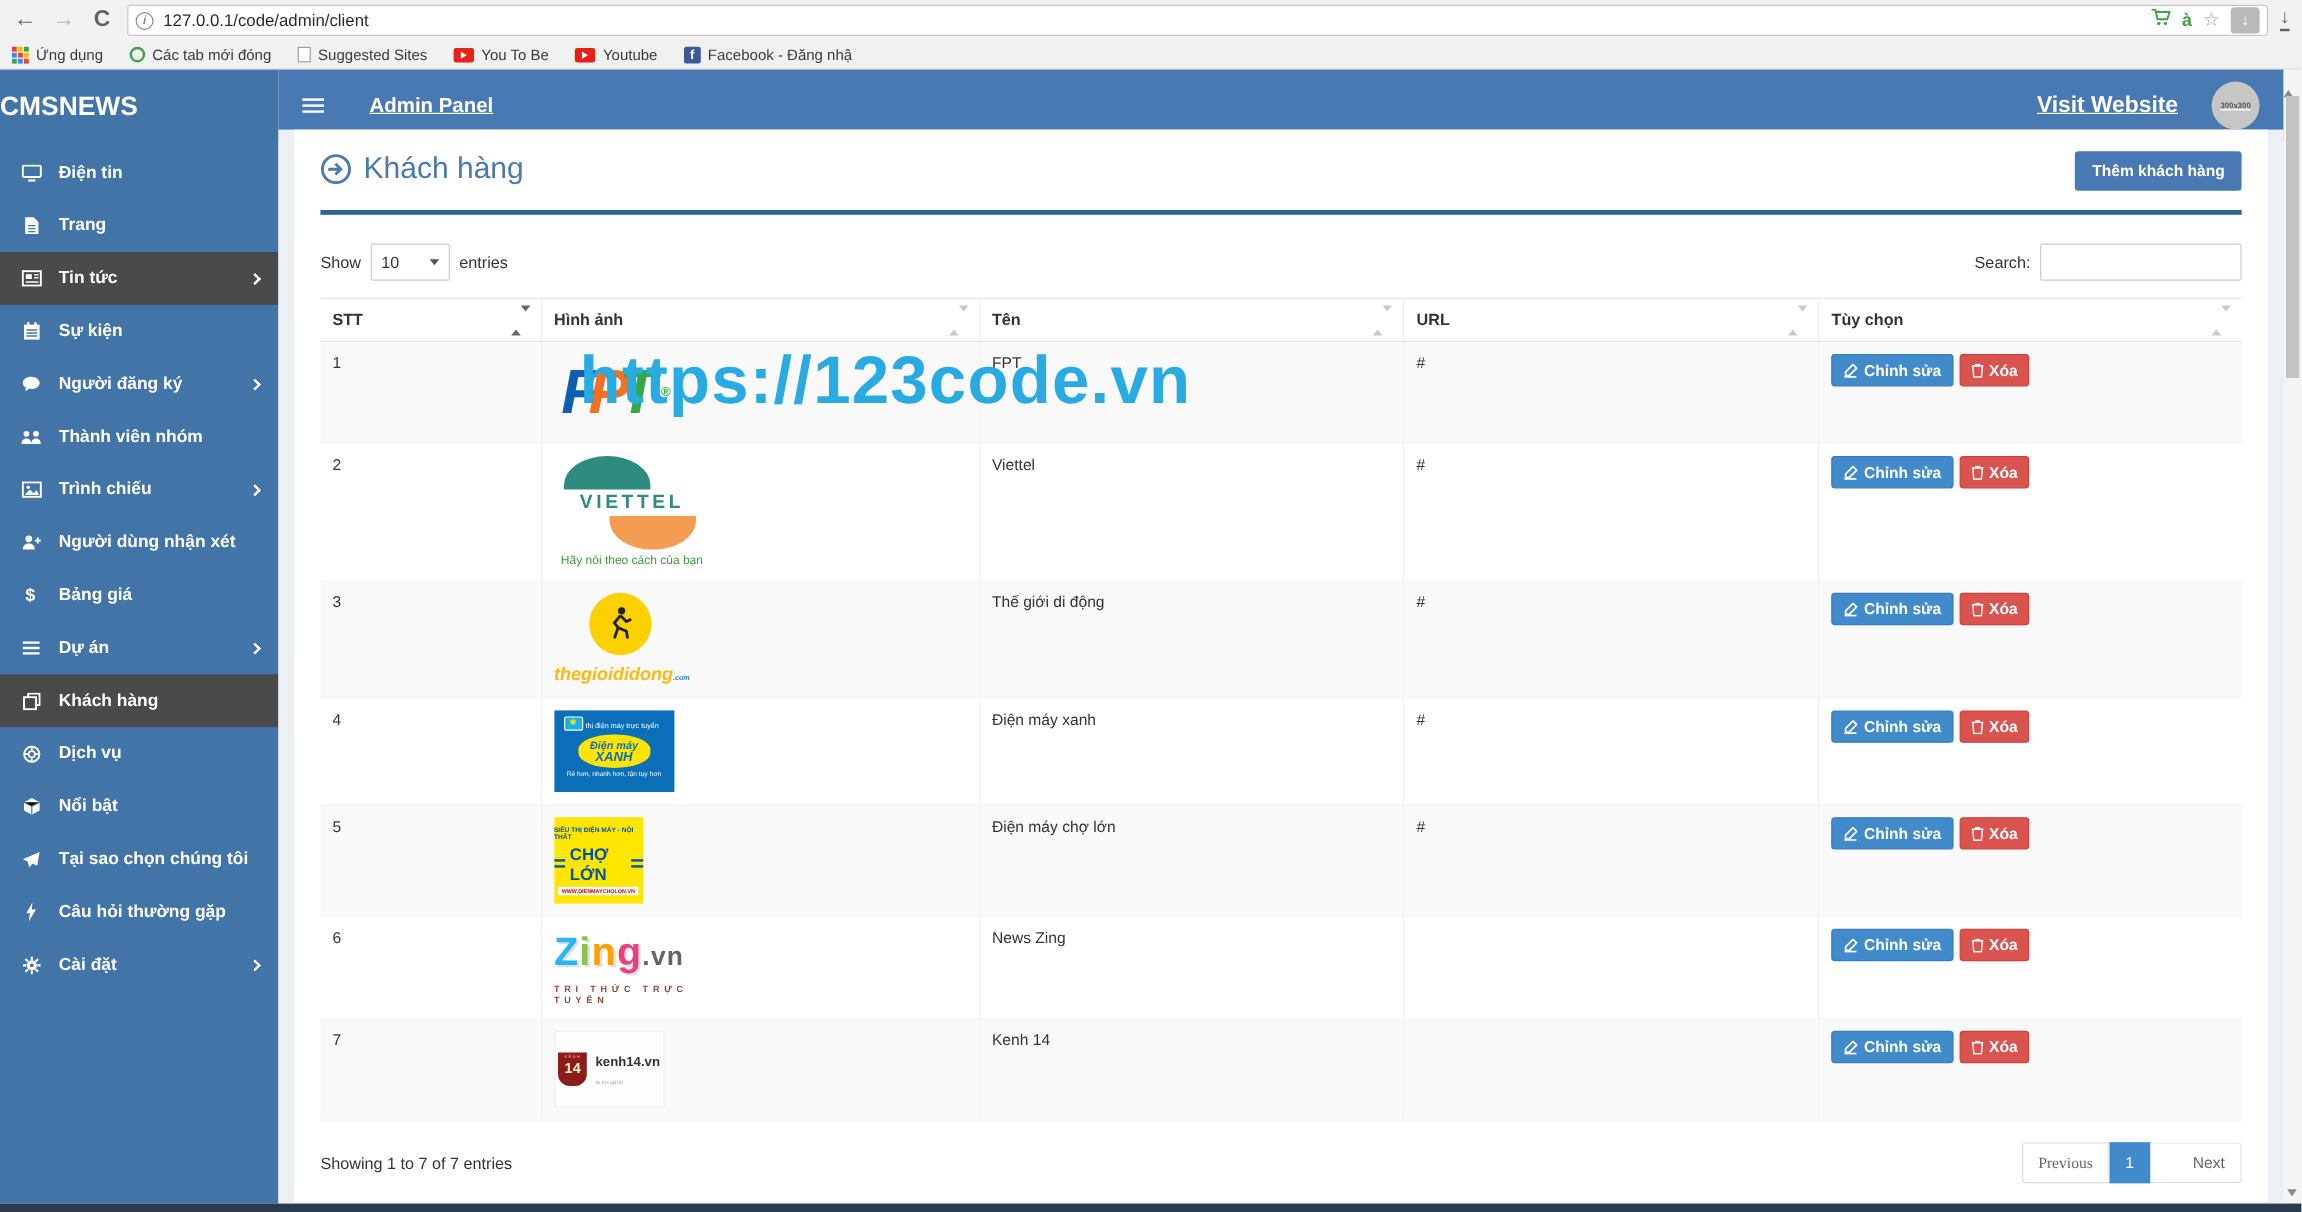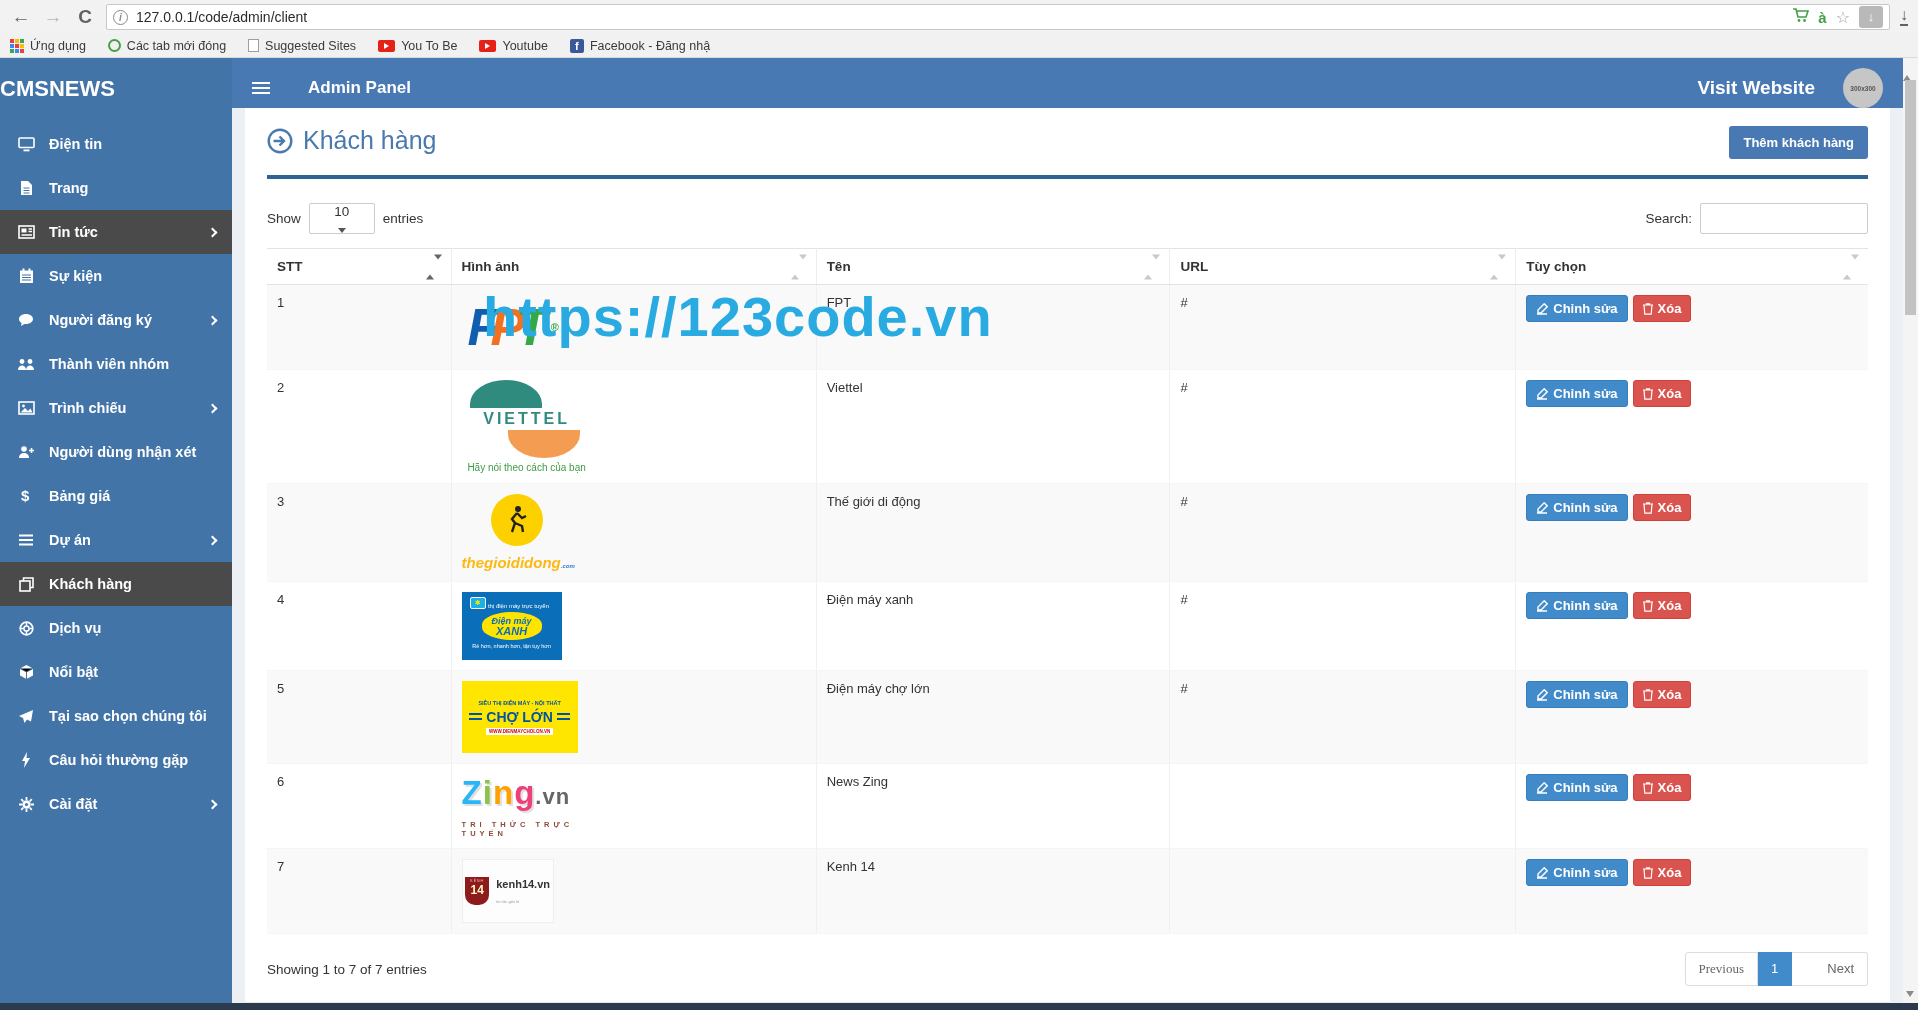--- a/index.html
+++ b/index.html
@@ -32,39 +32,39 @@
   
   .sidebar { position:absolute; top:58px; left:0; width:232px; bottom:7px; background:#4274a8; color:#fff; overflow:hidden; }
   .brand { font-size:22px; font-weight:bold; padding:18px 0 20px; }
   .nav-item { height:44px; display:flex; align-items:center; padding:0 16px; font-size:14.5px; font-weight:bold; cursor:default; }
   .nav-item.active { background:#4a4a4a; }
   .nav-ic { width:20px; margin-right:13px; display:flex; justify-content:center; }
   .nav-ic svg { display:block; }
   .chev { margin-left:auto; width:7px; height:7px; border-right:2px solid #fff; border-top:2px solid #fff; transform:rotate(45deg); }
 
   
-  .topbar { position:absolute; left:232px; top:58px; right:15px; height:60px; background:#4879b2; display:flex; align-items:center; color:#fff; padding:0 20px; }
+  .topbar { position:absolute; left:232px; top:58px; right:15px; height:60px; background:#4879b2; display:flex; align-items:center; color:#fff; padding:0 20px;text-decoration:underline; }
   .burger { width:18px; margin-right:38px; }
   .burger i { display:block; height:2px; background:#fff; margin:3px 0; }
   .topbar-title { font-size:17px; font-weight:bold; }
   .visit { margin-left:auto; font-size:19px; font-weight:bold; }
   .avatar { width:40px; height:40px; border-radius:50%; background:#c6c6c6; margin-left:28px; display:flex; align-items:center; justify-content:center; font-size:6.5px; color:#555; font-weight:bold; }
 
   
   .content { position:absolute; left:232px; top:108px; right:15px; bottom:7px; background:#ecf0f5; }
   .card { position:relative; margin:0 13px; background:#fff; padding:16px 12px 0; }
 
   .title-row { display:flex; align-items:flex-start; padding:2px 10px 0; }
   .page-title { display:flex; align-items:center; gap:10px; color:#4a79ae; font-size:25px; }
   .add-btn { margin-left:auto; background:#4879b2; color:#fff; font-size:13px; font-weight:bold; padding:9px 14px; border-radius:3px; border:none; }
   .title-rule { border:none; border-top:4px solid #2d6394; margin:16px 10px 0; }
 
   .controls { display:flex; justify-content:space-between; align-items:center; padding:24px 10px 0; font-size:13.5px; }
   .length-ctl { display:flex; align-items:center; gap:8px; }
-  .select { width:66px; height:31px; border:1px solid #ccc; border-radius:2px; display:flex; align-items:center; padding:0 8px; justify-content:space-between; background:#fff;flex-direction:column; }
+  .select { width:66px; height:31px; border:1px solid #ccc; border-radius:2px; display:flex; align-items:center; padding:0 8px; justify-content:space-between; background:#fff; }
   .caret { width:0; height:0; border-left:4px solid transparent; border-right:4px solid transparent; border-top:5px solid #555; }
   .search-ctl { display:flex; align-items:center; gap:8px; }
   .search-ctl input { width:168px; height:31px; border:1px solid #ccc; border-radius:2px; padding:0 6px; font-size:13px; }
 
   table.dt { width:calc(100% - 20px); margin:14px 10px 0; border-collapse:collapse; table-layout:fixed; }
   .dt th { text-align:left; font-size:13.5px; padding:10px 26px 10px 10px; border-top:1px solid #e3e3e3; border-bottom:1px solid #e3e3e3; border-right:1px solid #ededed; position:relative; }
   .dt th:last-child { border-right:none; }
   .dt td { vertical-align:top; padding:10px; font-size:13px; border-right:1px solid #f0f0f0; border-bottom:1px solid #f5f5f5; }
   .dt td:last-child { border-right:none; }
   .dt tbody tr:nth-child(odd) td { background:#f9f9f9; }
@@ -89,21 +89,21 @@
   .logo-tgdd { width:110px; text-align:center; }
   .tgdd-circle { width:52px; height:52px; border-radius:50%; background:#fdd000; margin:0 auto 8px; display:flex; align-items:center; justify-content:center; }
   .tgdd-word { color:#fdb913; font-weight:bold; font-style:italic; font-size:15px; }
   .tgdd-word .com { font-size:6px; color:#2d7dd2; }
   .logo-dmx { width:100px; height:68px; background:#0a6fb8; color:#fff; display:flex; flex-direction:column; align-items:center; justify-content:center; gap:3px; position:relative; }
   .dmx-tv { position:absolute; left:8px; top:5px; width:16px; height:12px; border:1.5px solid #fff; border-radius:2px; background:#19b1e6; font-size:7px; color:#ffe400; text-align:center; line-height:10px; }
   .dmx-line1 { font-size:6px; }
   .dmx-badge { background:#ffe400; color:#0a6fb8; border-radius:50%/45%; padding:4px 10px; font-style:italic; font-weight:bold; font-size:9px; line-height:10px; text-align:center; }
   .dmx-badge .big { font-size:11px; display:block; }
   .dmx-line3 { font-size:5.5px; }
-  .logo-dmcl { width:116px; height:72px; background:#ffe600; display:flex; flex-direction:column; align-items:center; justify-content:center; gap:3px; }
+  .logo-dmcl { width:74px; height:72px; background:#ffe600; display:flex; flex-direction:column; align-items:center; justify-content:center; gap:3px; }
   .dmcl-l1 { font-size:5.5px; font-weight:bold; color:#0054a6; }
   .dmcl-l2 { font-size:14px; font-weight:bold; color:#0054a6; display:flex; align-items:center; gap:4px; }
   .wing { width:13px; border-top:2px solid #0054a6; border-bottom:2px solid #0054a6; height:7px; }
   .dmcl-l3 { font-size:4.5px; color:#c00; background:#fff; padding:1px 3px; font-weight:bold; }
   .logo-zing { width:120px; }
   .zing-word { font-size:33px; font-weight:bold; text-shadow:2px 2px 0 #e0e0e0; letter-spacing:1px; }
   .zing-word .z{color:#29b6f6;} .zing-word .i{color:#8bc34a;} .zing-word .n{color:#ffa000;} .zing-word .g{color:#ec407a;}
   .zing-word .vn{color:#666; font-size:22px; text-shadow:none;}
   .zing-slogan { margin-top:8px; font-size:7.5px; letter-spacing:4px; color:#8d4a3a; font-weight:bold; }
   .logo-k14 { width:92px; height:64px; background:#fdfdfd; border:1px solid #eee; display:flex; align-items:center; justify-content:center; gap:7px; }

